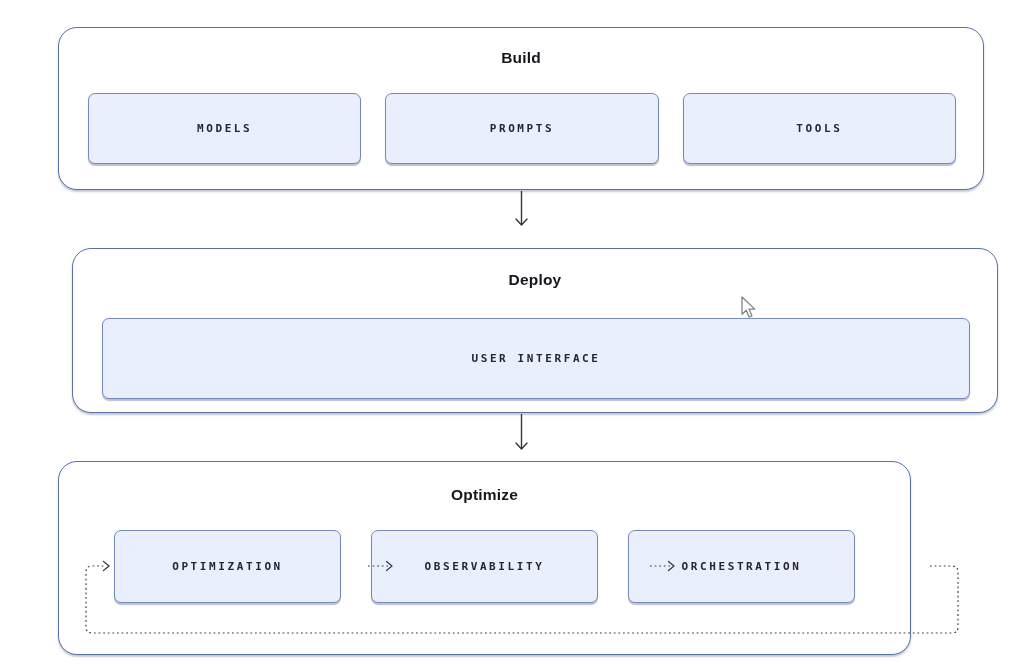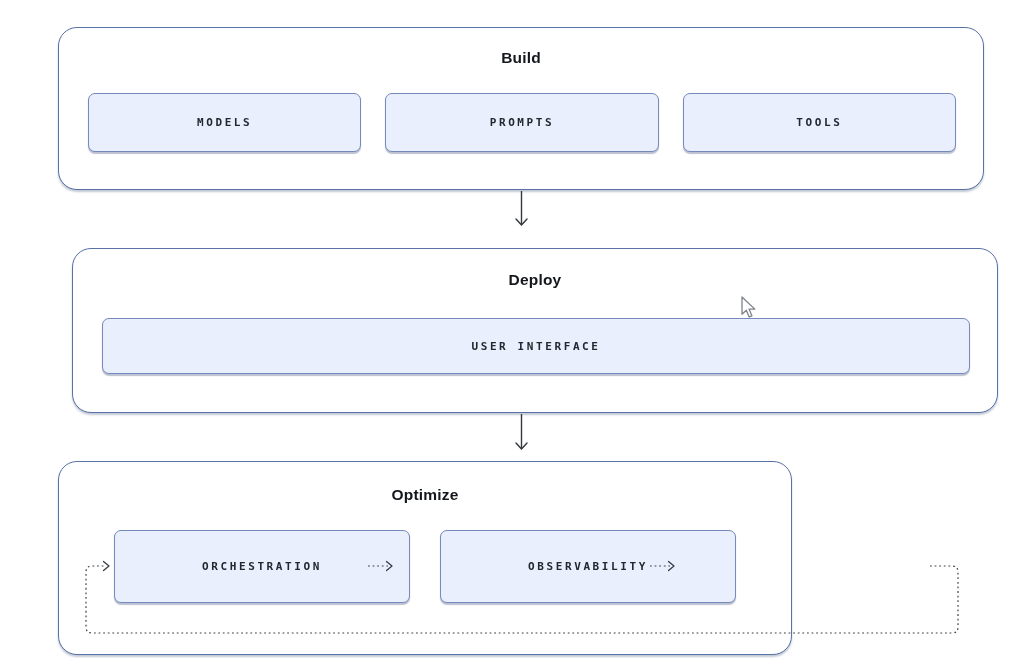--- a/index.html
+++ b/index.html
@@ -41,29 +41,29 @@
     font-family:"DejaVu Sans Mono",monospace;
     font-size:11px;font-weight:bold;
     letter-spacing:2.6px;
     color:#23272e;
     box-sizing:border-box;
     white-space:nowrap;
   }
   
   #sec-build{left:58px;top:27px;width:926px;height:163px;}
   #sec-build .section-title{margin-top:21px;}
-  #build-row{position:absolute;left:29px;right:27px;top:65px;height:59px;display:flex;gap:24px;}
+  #build-row{position:absolute;left:29px;right:27px;top:65px;height:71px;display:flex;gap:24px;}
   #build-row .node{flex:1;}
   
   #sec-deploy{left:72px;top:248px;width:926px;height:165px;}
   #sec-deploy .section-title{margin-top:22px;}
-  #deploy-row{position:absolute;left:29px;right:27px;top:69px;height:56px;display:flex;}
+  #deploy-row{position:absolute;left:29px;right:27px;top:69px;height:81px;display:flex;}
   #deploy-row .node{flex:1;}
   
-  #sec-optimize{left:58px;top:461px;width:734px;height:194px;}
+  #sec-optimize{left:58px;top:461px;width:853px;height:194px;}
   #sec-optimize .section-title{margin-top:24px;}
   #optimize-row{position:absolute;left:55px;right:55px;top:68px;height:73px;display:flex;gap:30px;}
   #optimize-row .node{flex:1;}
   
   #overlay{position:absolute;inset:0;width:1024px;height:664px;pointer-events:none;z-index:5;}
   .solid-line{stroke:var(--arrow);stroke-width:1.4;fill:none;}
   .dotted-line{stroke:#3c4147;stroke-width:1.2;fill:none;stroke-dasharray:1.8 2.8;}
   .chevron{stroke:var(--arrow);stroke-width:1.4;fill:none;stroke-linecap:round;stroke-linejoin:round;}
 </style>
 </head>
@@ -83,22 +83,23 @@
   <div class="section" id="sec-deploy">
     <div class="section-title">Deploy</div>
     <div id="deploy-row">
       <div class="node">USER INTERFACE</div>
     </div>
   </div>
 
   <div class="section" id="sec-optimize">
     <div class="section-title">Optimize</div>
     <div id="optimize-row">
+      <div class="node">OPTIMIZATION</div>
+      <div class="node">OBSERVABILITY</div>
       <div class="node">ORCHESTRATION</div>
-      <div class="node">OBSERVABILITY</div>
     </div>
   </div>
 
   <svg id="overlay" viewBox="0 0 1024 664" xmlns="http://www.w3.org/2000/svg">
 
     <g>
       <path class="solid-line" d="M521.5,191 L521.5,224"></path>
       <path class="chevron" d="M516,219 L521.5,225 L527,219"></path>
     </g>
 

